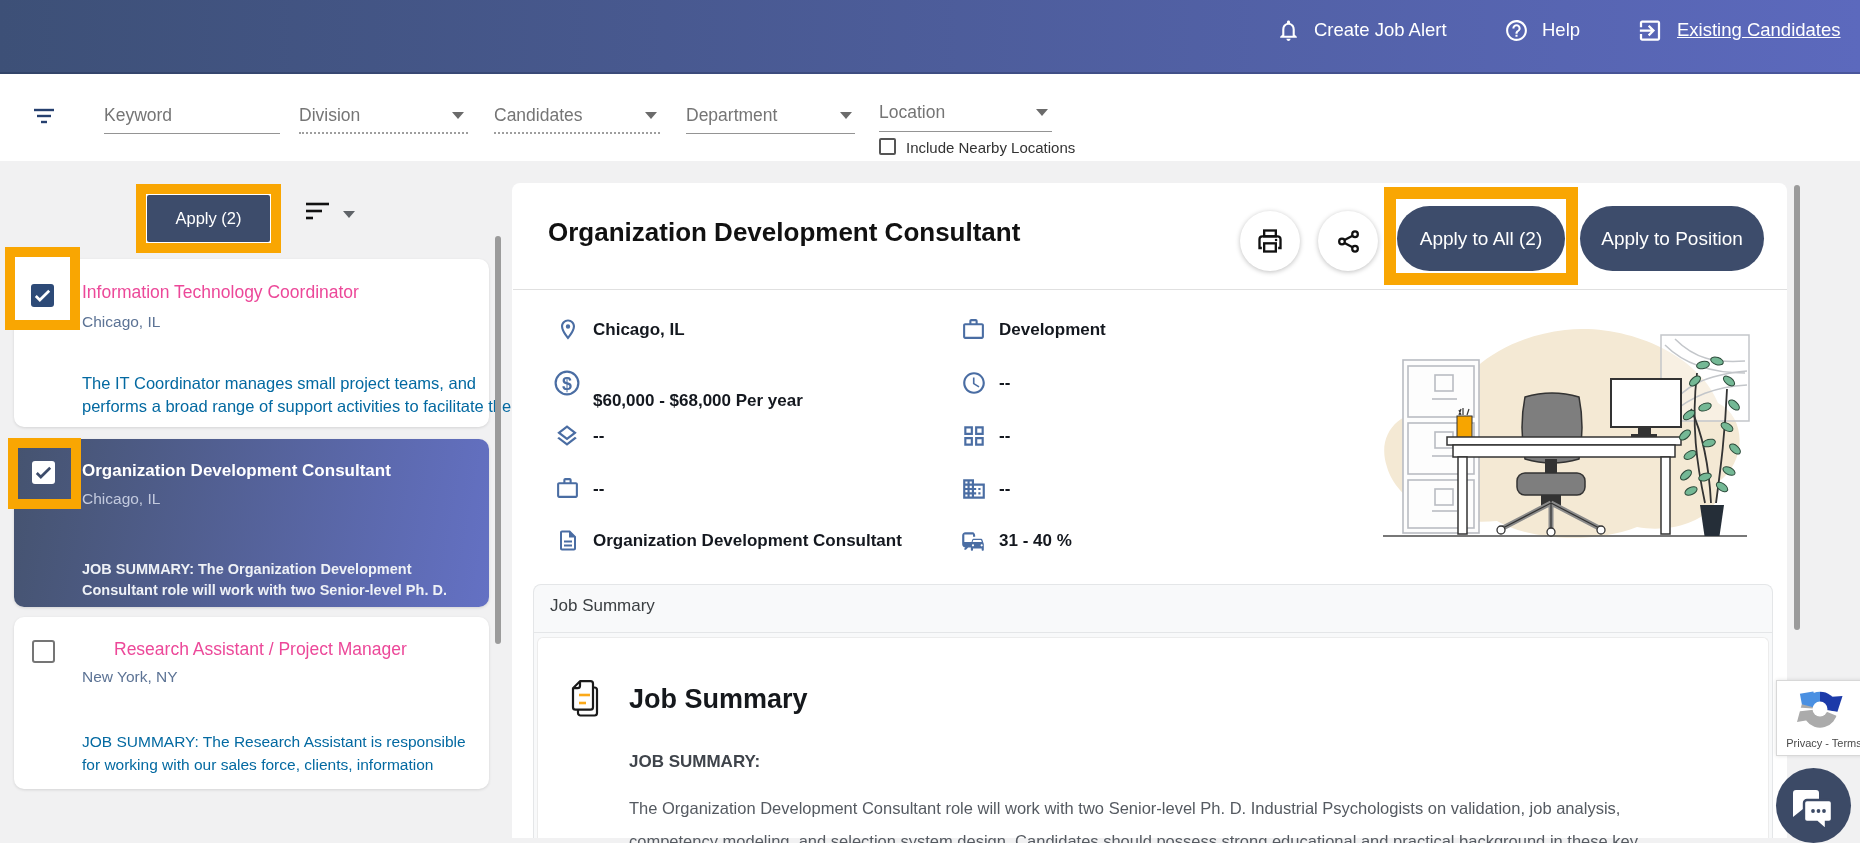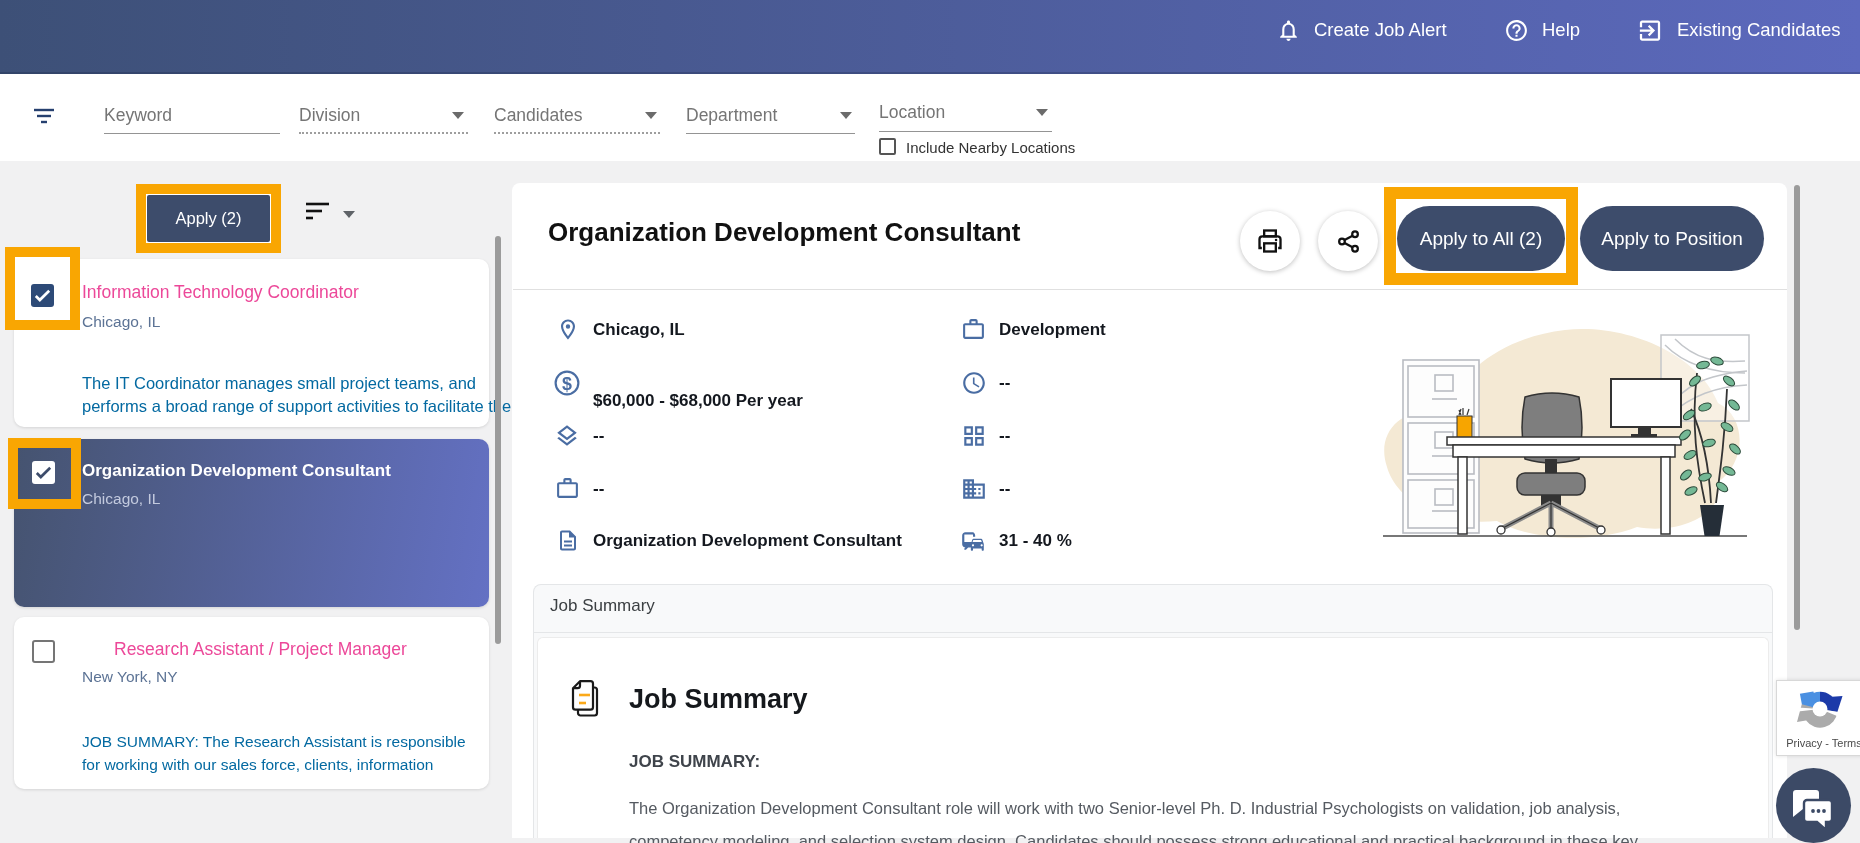--- a/index.html
+++ b/index.html
@@ -53,21 +53,21 @@
       <path d="M12 22c1.1 0 2-.9 2-2h-4c0 1.1.89 2 2 2zm6-6v-5c0-3.07-1.64-5.64-4.5-6.32V4c0-.83-.67-1.5-1.5-1.5s-1.5.67-1.5 1.5v.68C7.63 5.36 6 7.92 6 11v5l-2 2v1h16v-1l-2-2zm-2 1H8v-6c0-2.48 1.51-4.5 4-4.5s4 2.02 4 4.5v6z"></path>
     </svg>
   <span>Create Job Alert</span>
 </div>
 <div class="navitem" style="left:1504px;text-align:right;">
   <svg width="25" height="25" viewBox="0 0 24 24" fill="#fff">
       <path d="M11 18h2v-2h-2v2zm1-16C6.48 2 2 6.48 2 12s4.48 10 10 10 10-4.48 10-10S17.52 2 12 2zm0 18c-4.41 0-8-3.59-8-8s3.59-8 8-8 8 3.59 8 8-3.59 8-8 8zm0-14c-2.21 0-4 1.79-4 4h2c0-1.1.9-2 2-2s2 .9 2 2c0 2-3 1.75-3 5h2c0-2.25 3-2.5 3-5 0-2.21-1.79-4-4-4z"></path>
     </svg>
   <span>Help</span>
 </div>
-<div class="navitem" style="left:1636px;">
+<div class="navitem" style="left:1636px;text-decoration:underline;">
   <svg width="28" height="27" viewBox="0 0 24 24" fill="#fff">
       <path d="M10.09 15.59L11.5 17l5-5-5-5-1.41 1.41L12.67 11H3v2h9.67l-2.58 2.59zM19 3H5c-1.11 0-2 .9-2 2v4h2V5h14v14H5v-4H3v4c0 1.1.89 2 2 2h14c1.1 0 2-.9 2-2V5c0-1.1-.9-2-2-2z"></path>
     </svg>
   <span>Existing Candidates</span>
 </div>
 
 <div class="abs filterbar"></div>
 <svg class="abs" style="left:34px;top:106px;" width="20" height="18" viewBox="0 0 20 18">
   <g stroke="#26406f" stroke-width="2.4">
       <line x1="0" y1="4" x2="20" y2="4"></line>
@@ -106,20 +106,21 @@
 
 <div class="card" style="top:259px;height:168px;">
   <div class="ctitle" style="top:23px;">Information Technology Coordinator</div>
   <div class="csub" style="top:54px;">Chicago, IL</div>
   <div class="cdesc" style="top:113px;">The IT Coordinator manages small project teams, and<br>performs a broad range of support activities to facilitate the</div>
 </div>
 
 <div class="card" style="top:439px;height:168px;background:linear-gradient(100deg,#45536f 0%,#6471c4 100%);">
   <div class="ctitle" style="top:22px;color:#fff;font-weight:600;font-size:17px;">Organization Development Consultant</div>
   <div class="csub" style="top:51px;color:#c3cade;">Chicago, IL</div>
+  <div class="cdesc" style="top:120px;color:#eef1f6;font-weight:700;font-size:14.5px;line-height:21px;">JOB SUMMARY: The Organization Development<br>Consultant role will work with two Senior-level Ph. D.</div>
 </div>
 
 <div class="card" style="top:617px;height:172px;">
   <div class="ctitle" style="top:22px;margin-left:32px;">Research Assistant / Project Manager</div>
   <div class="csub" style="top:51px;">New York, NY</div>
   <div class="cdesc" style="top:113px;font-size:15.5px;">JOB SUMMARY: The Research Assistant is responsible<br>for working with our sales force, clients, information</div>
 </div>
 
 <div class="oframe" style="left:5px;top:247px;width:75px;height:83px;background:#fff;"></div>
 <div class="cb" style="left:31px;top:284px;background:#2d4a77;">

